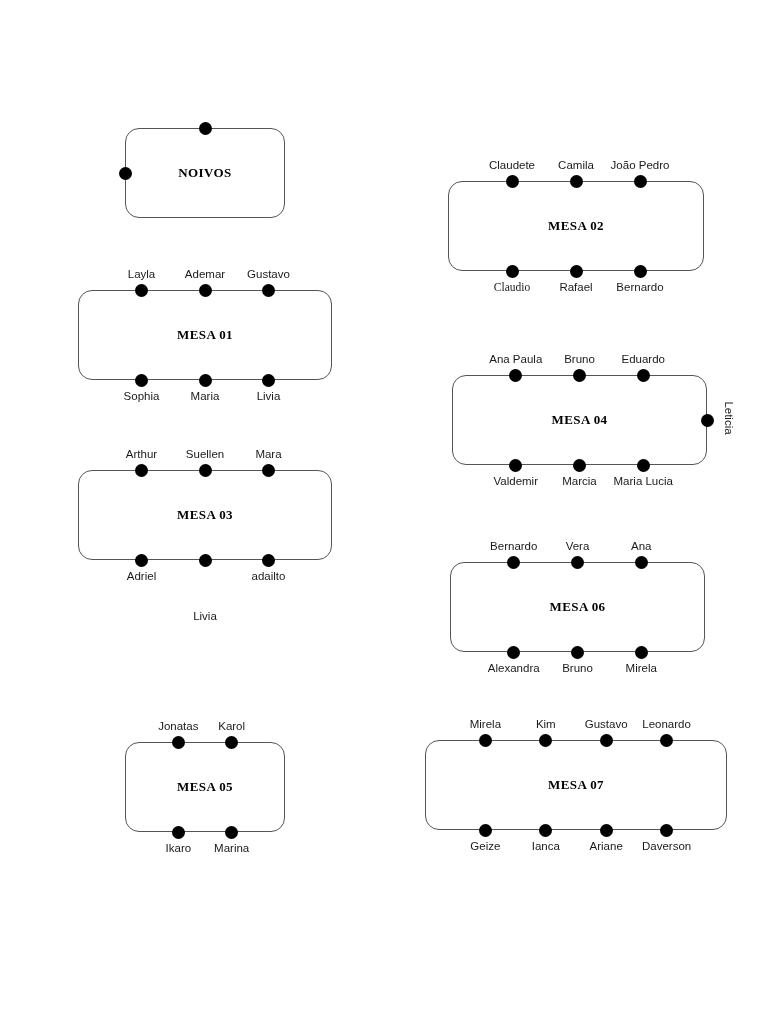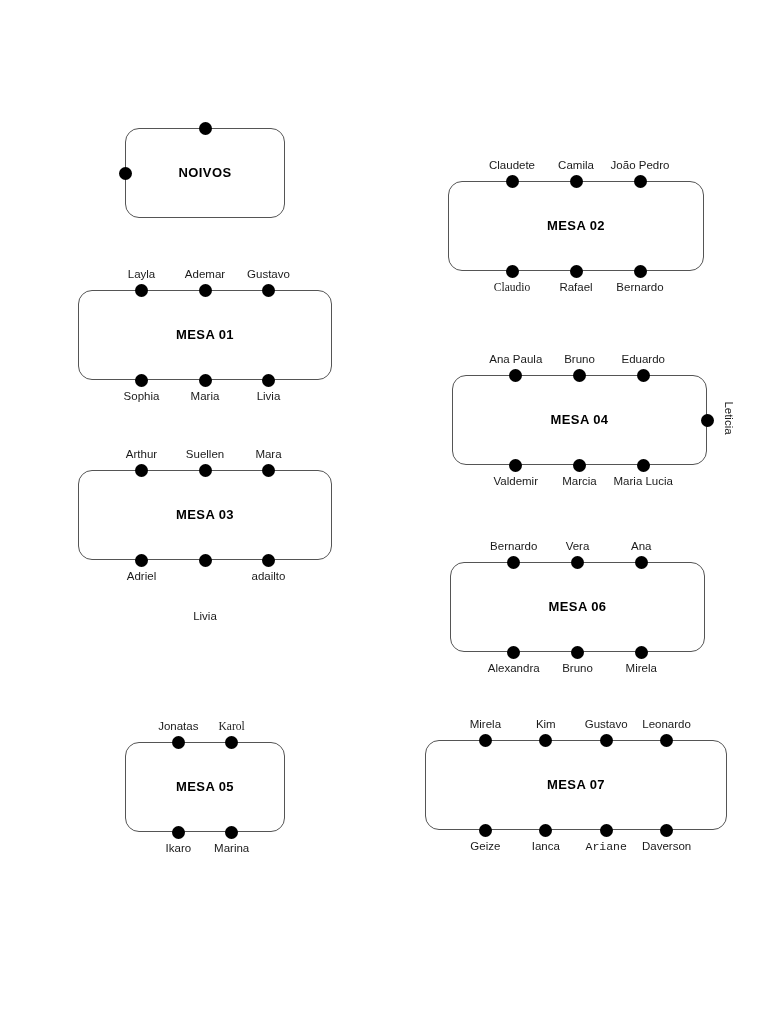--- a/index.html
+++ b/index.html
@@ -33,20 +33,21 @@
   .table-label {
     position: absolute;
     left: 0;
     width: 100%;
     text-align: center;
     font-weight: bold;
     font-size: 13px;
     letter-spacing: 0.4px;
     color: #000000;
     white-space: nowrap;
+    font-family: Liberation Serif, serif;
   }
   .seat {
     position: absolute;
     width: 13px;
     height: 13px;
     border-radius: 50%;
     background: #000000;
   }
   .seat-label {
     position: absolute;
@@ -136,21 +137,21 @@
       <div class="seat-label" style="left: 191.25px; top: 100px;">Maria Lucia</div>
       <div class="seat" style="left: 248.5px; top: 38.5px;"></div>
       <div class="seat-label rot" style="left: 277px; top: 37px;">Leticia</div>
     </div>
     <div class="table-group" style="left: 125px; top: 742px; width: 160px; height: 90px;">
       <div class="table-box" style="width: 160px; height: 90px;"></div>
       <div class="table-label" style="top: 37px;">MESA 05</div>
       <div class="seat" style="left: 46.8333px; top: -6.5px;"></div>
       <div class="seat-label" style="left: 53.3333px; top: -22px;">Jonatas</div>
       <div class="seat" style="left: 100.167px; top: -6.5px;"></div>
-      <div class="seat-label" style="left: 106.667px; top: -22px; font-family: Liberation Serif, serif;">Karol</div>
+      <div class="seat-label" style="left: 106.667px; top: -22px;">Karol</div>
       <div class="seat" style="left: 46.8333px; top: 83.5px;"></div>
       <div class="seat-label" style="left: 53.3333px; top: 100px;">Ikaro</div>
       <div class="seat" style="left: 100.167px; top: 83.5px;"></div>
       <div class="seat-label" style="left: 106.667px; top: 100px;">Marina</div>
     </div>
     <div class="table-group" style="left: 450px; top: 562px; width: 255px; height: 90px;">
       <div class="table-box" style="width: 255px; height: 90px;"></div>
       <div class="table-label" style="top: 37px;">MESA 06</div>
       <div class="seat" style="left: 57.25px; top: -6.5px;"></div>
       <div class="seat-label" style="left: 63.75px; top: -22px;">Bernardo</div>
@@ -174,17 +175,17 @@
       <div class="seat-label" style="left: 120.8px; top: -22px;">Kim</div>
       <div class="seat" style="left: 174.7px; top: -6.5px;"></div>
       <div class="seat-label" style="left: 181.2px; top: -22px;">Gustavo</div>
       <div class="seat" style="left: 235.1px; top: -6.5px;"></div>
       <div class="seat-label" style="left: 241.6px; top: -22px;">Leonardo</div>
       <div class="seat" style="left: 53.9px; top: 83.5px;"></div>
       <div class="seat-label" style="left: 60.4px; top: 100px;">Geize</div>
       <div class="seat" style="left: 114.3px; top: 83.5px;"></div>
       <div class="seat-label" style="left: 120.8px; top: 100px;">Ianca</div>
       <div class="seat" style="left: 174.7px; top: 83.5px;"></div>
-      <div class="seat-label" style="left: 181.2px; top: 100px; font-family: Liberation Mono, monospace;">Ariane</div>
+      <div class="seat-label" style="left: 181.2px; top: 100px;">Ariane</div>
       <div class="seat" style="left: 235.1px; top: 83.5px;"></div>
       <div class="seat-label" style="left: 241.6px; top: 100px;">Daverson</div>
     </div>
   </div>
 
 </body></html>

